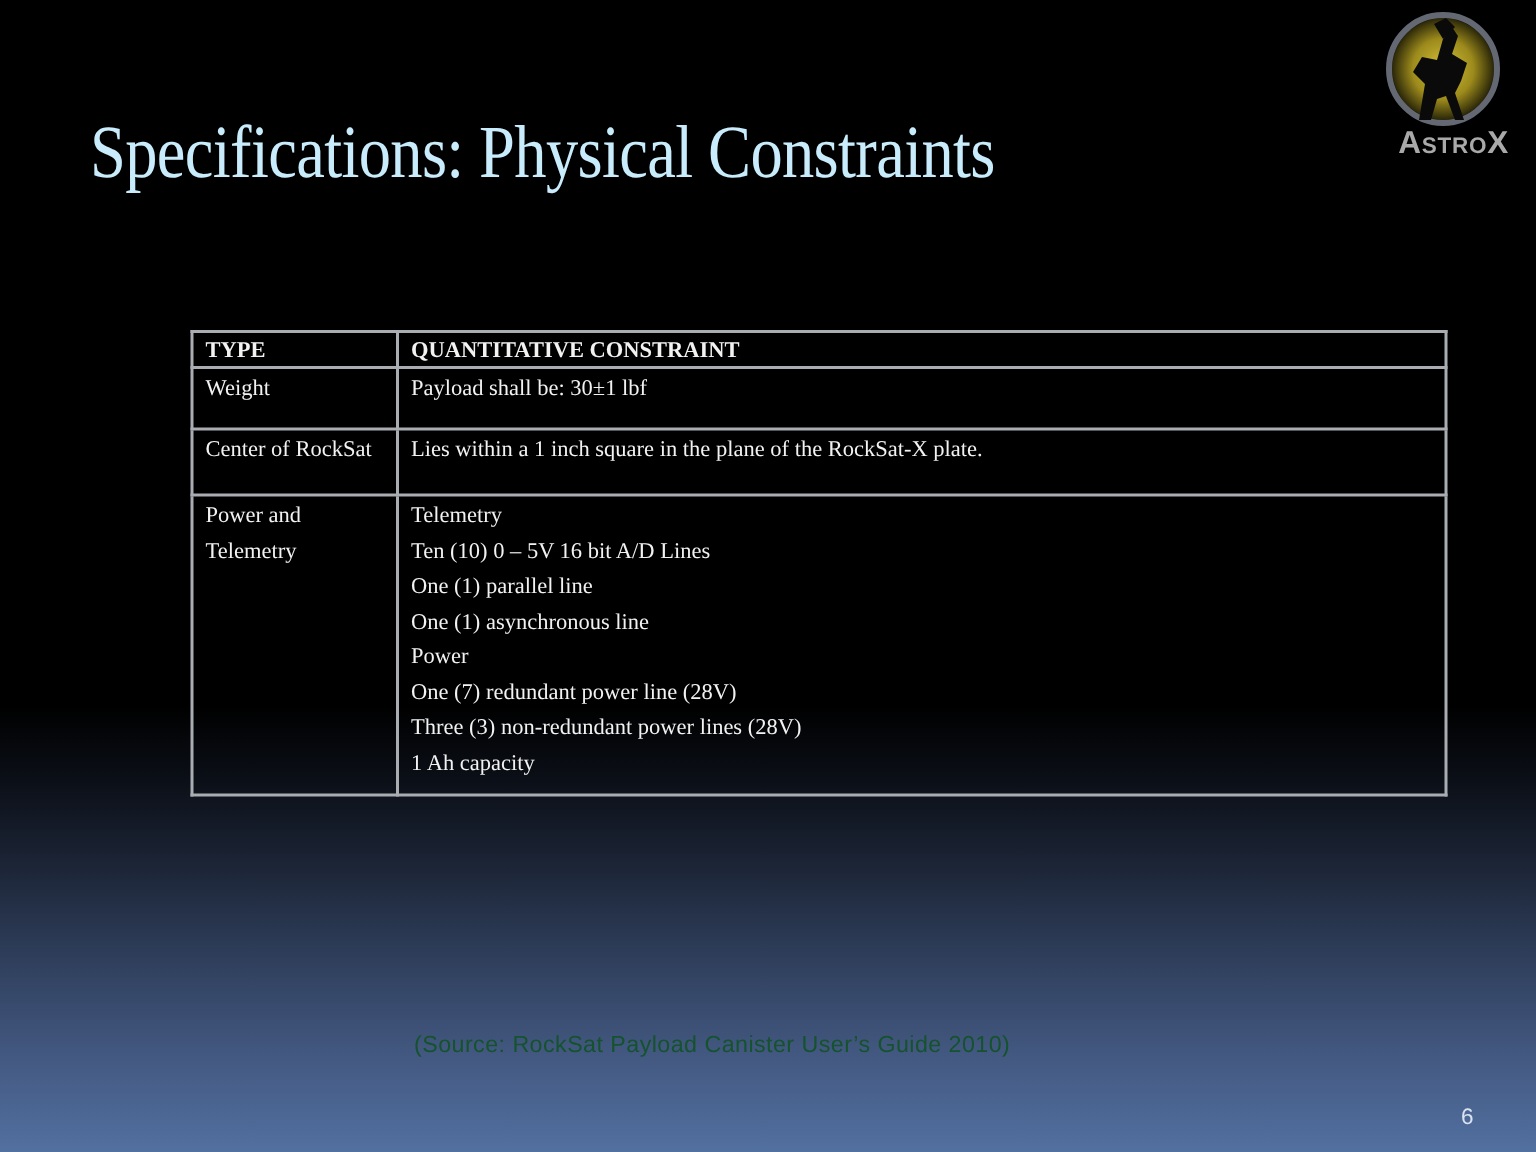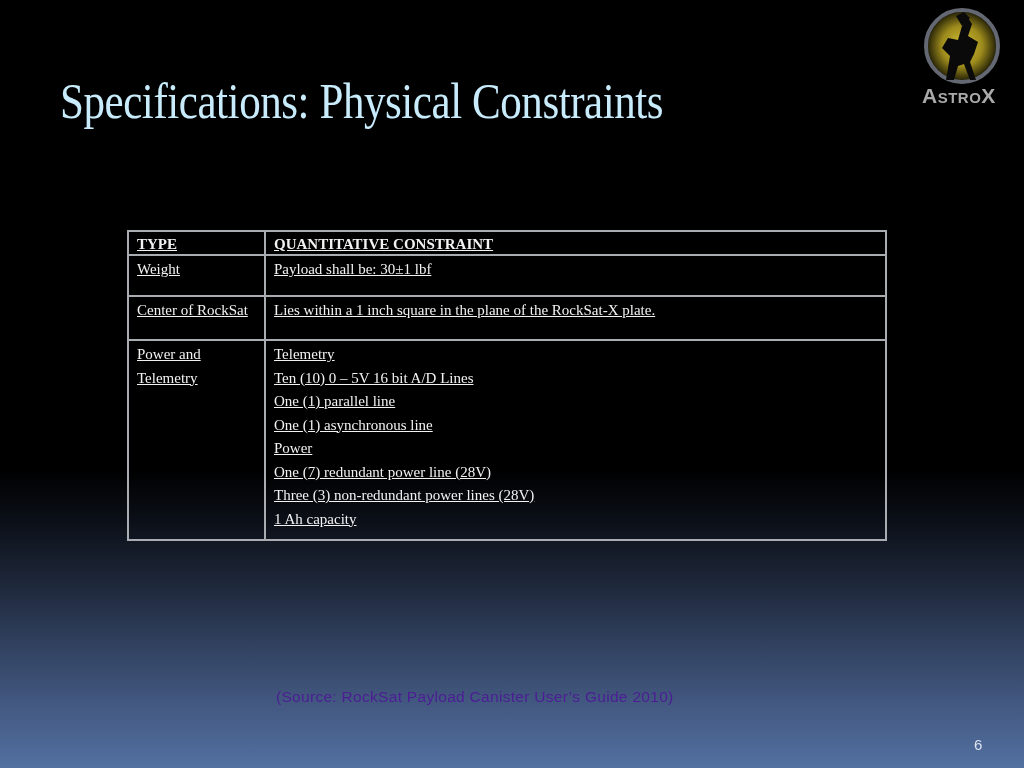--- a/index.html
+++ b/index.html
@@ -12,46 +12,46 @@
       position: absolute; left: 60px; top: 72px;
       font-family: "Liberation Serif", serif;
       font-size: 50px; color: #c8ecfb; letter-spacing: -0.5px;
       transform: scaleX(0.86); transform-origin: left top;
       white-space: nowrap;
     }
     .logo {
       position: absolute; left: 912px; top: 4px; width: 100px; height: 108px;
     }
     .logo-text {
-      position: absolute; left: 10px; top: 80px; width: 84px; text-align: left;
+      position: absolute; left: 10px; top: 80px; width: 84px; text-align: right;
       font-family: "Liberation Sans", sans-serif; font-weight: bold;
       color: #a9a9a9; font-size: 15px; letter-spacing: 0.5px;
       text-shadow: 0 0 2px #000;
     }
     .logo-text .big { font-size: 21px; }
     table.spec {
-      position: absolute; left: 127px; top: 230px; width: 760px;
+      position: absolute; left: 127px; top: 220px; width: 838px;
       border-collapse: collapse;
-      font-family: "Liberation Serif", serif; color: #f2f2f2; font-size: 15px; text-decoration: underline;
+      font-family: "Liberation Serif", serif; color: #f2f2f2; font-size: 15px;
     }
     table.spec td, table.spec th {
       border: 2px solid #a9acb1; vertical-align: top; text-align: left;
       padding: 2px 8px 0 8px; line-height: 23.5px;
     }
     table.spec th { font-weight: bold; height: 20px; line-height: 20px; }
     table.spec col.c1 { width: 137px; }
     .row-physical td { height: 102px; }
     .row-weight td { height: 37px; }
     .row-cog td { height: 40px; }
     .row-power td { height: 196px; }
     .row-hv td { height: 38px; }
     .line { display: block; }
     .source {
       position: absolute; left: 276px; top: 688px;
-      color: #4c1d95; font-size: 15.5px; white-space: nowrap;
+      color: #14532d; font-size: 15.5px; white-space: nowrap;
       font-family: "Liberation Sans", sans-serif; letter-spacing: 0.3px;
     }
     .page-num {
       position: absolute; left: 974px; top: 736px;
       color: #dbe3f0; font-size: 15px;
     }
   </style>
 </head>
 <body>
 

